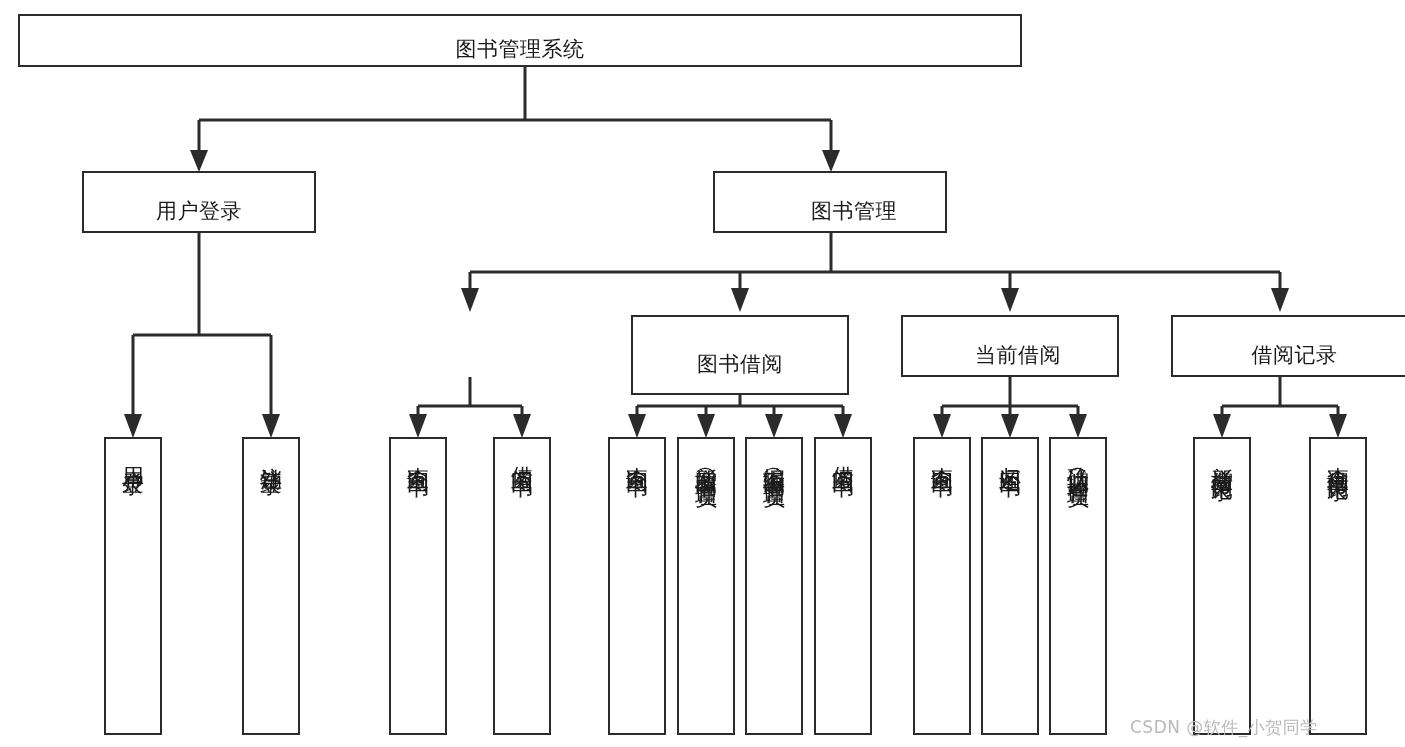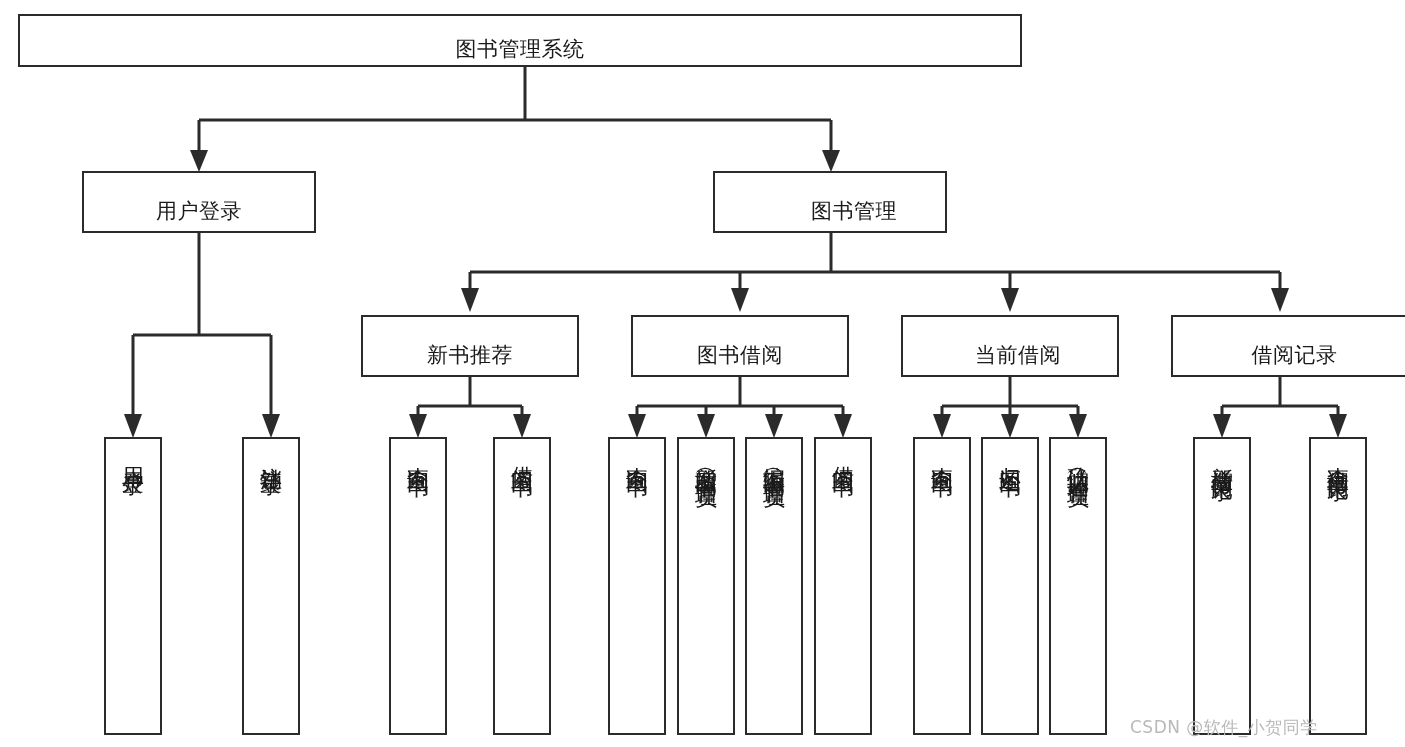--- a/index.html
+++ b/index.html
@@ -156,24 +156,21 @@
     <span class="label">图书管理系统</span>
   </div>
 
   <div class="node h" style="left:82px; top:171px; width:234px; height:62px;">
     <span class="label">用户登录</span>
   </div>
   <div class="node h" style="left:713px; top:171px; width:234px; height:62px;padding-left:48px;">
     <span class="label">图书管理</span>
   </div>
 
-  <div class="node h" style="left:361px; top:315px; width:218px; height:62px;">
-    <span class="label">新书推荐</span>
-  </div>
-  <div class="node h" style="left:631px; top:315px; width:218px; height:62px;align-items:center;">
+  <div class="node h" style="left:631px; top:315px; width:218px; height:80px;align-items:center;">
     <span class="label">图书借阅</span>
   </div>
   <div class="node h" style="left:901px; top:315px; width:218px; height:62px;padding-left:16px;">
     <span class="label">当前借阅</span>
   </div>
   <div class="node h" style="left:1171px; top:315px; width:247px; height:62px;">
     <span class="label">借阅记录</span>
   </div>
 
   <div class="node v" style="left:104px; top:437px; width:58px; height:298px;">

